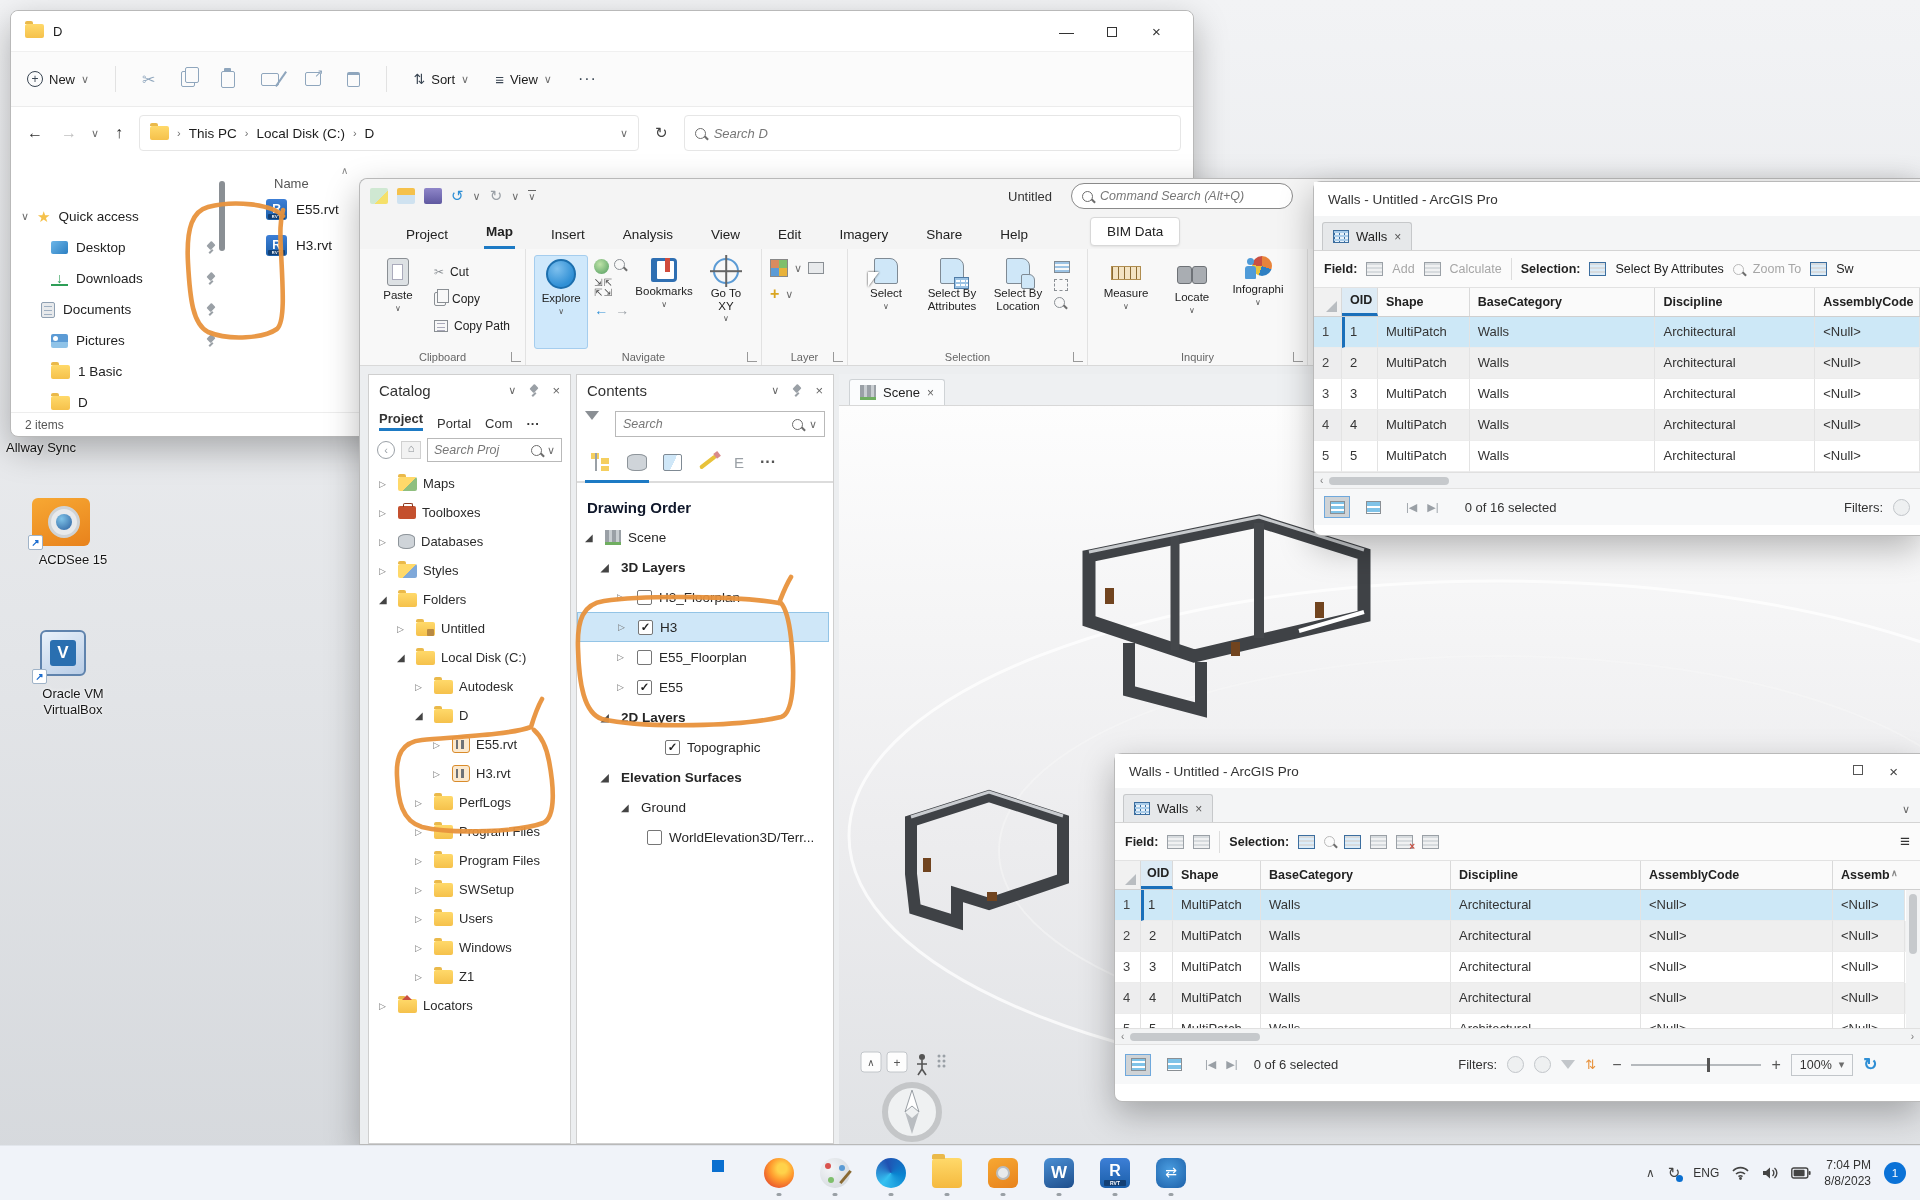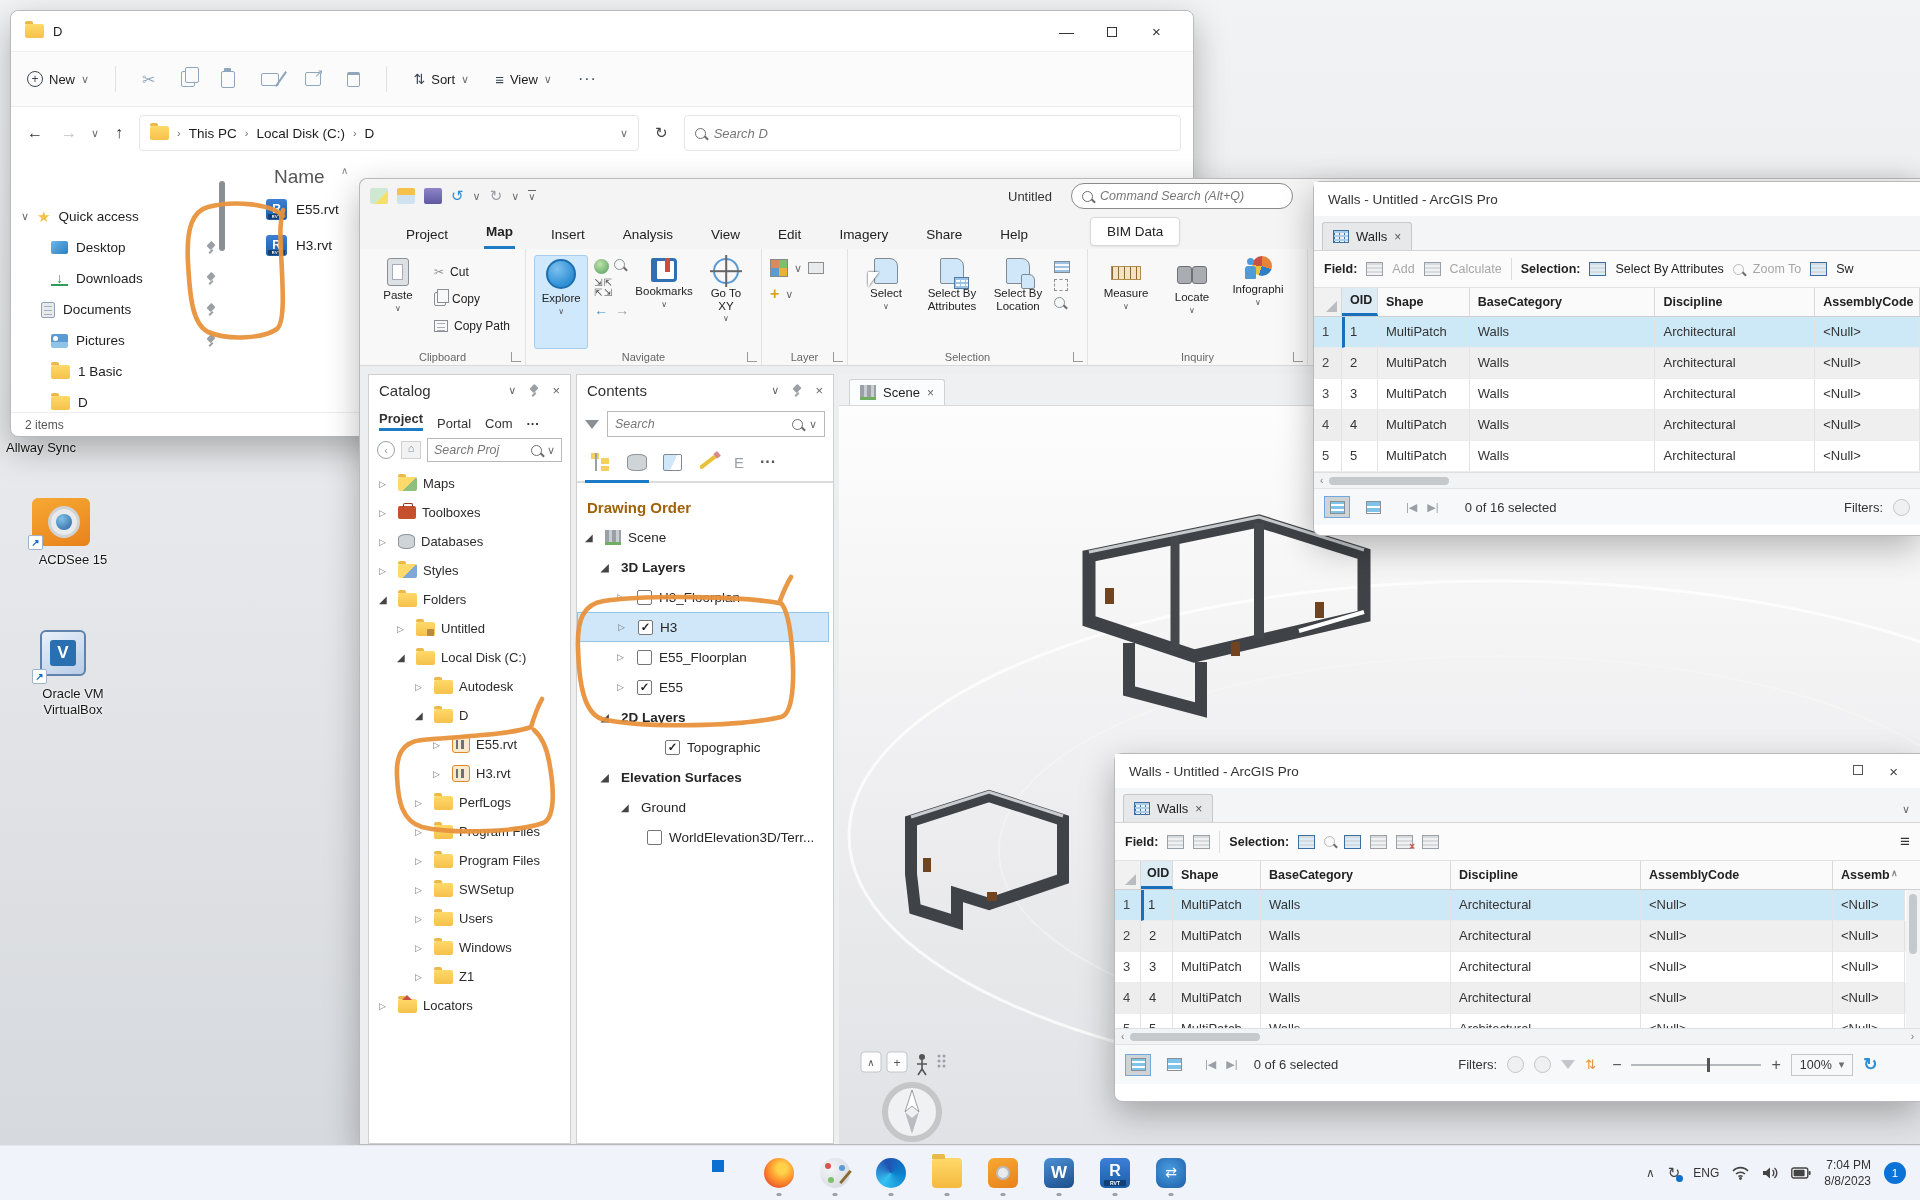--- a/index.html
+++ b/index.html
@@ -256,21 +256,21 @@
       <span class="fold"></span>
       <span>1 Basic</span>
     </div>
     <div class="navrow" style="padding-left:40px">
       <span class="fold"></span>
       <span>D</span>
     </div>
   </div>
   <div class="abs" style="left:208px;top:170px;width:6px;height:70px;background:#8a8f94;border-radius:3px"></div>
   <div class="abs" style="left:225px;top:152px;right:0;bottom:24px">
-    <div style="display:flex;align-items:center;height:28px;padding-left:38px;font-size:19px;color:#555">
+    <div style="display:flex;align-items:flex-end;height:28px;padding-left:38px;font-size:13px;color:#555">
       <span>Name</span>
     </div>
     <span class="abs" style="left:105px;top:2px;color:#888;font-size:10px">∧</span>
     <div style="display:flex;align-items:center;gap:9px;height:36px;padding-left:30px;font-size:13.5px;color:#1c1c1c">
       <span class="rvt">R</span>
       <span>E55.rvt</span>
     </div>
     <div style="display:flex;align-items:center;gap:9px;height:36px;padding-left:30px;font-size:13.5px;color:#1c1c1c">
       <span class="rvt">R</span>
       <span>H3.rvt</span>
@@ -563,39 +563,39 @@
 
   <div class="pane" style="left:216px;top:195px;width:258px;bottom:0">
     <div class="pane-h">
         <span>Contents</span>
       <div class="pane-hicons">
         <span>∨</span>
         <span class="pin" style="margin:0"></span>
         <span style="font-size:13px">×</span>
       </div>
     </div>
-    <div style="display:flex;align-items:center;gap:8px;padding:6px 8px">
+    <div style="display:flex;align-items:flex-start;gap:16px;padding:6px 8px">
       <span style="width:0;height:0;border-left:7px solid transparent;border-right:7px solid transparent;border-top:9px solid #8a8f94"></span>
       <div style="flex:1;display:flex;align-items:center;border:1px solid #b9b9b9;height:26px;padding:0 7px;gap:6px">
         <input style="width: 100%; font-size: 12.5px; font-style: italic;" placeholder="Search">
         <div class="mag"></div>
         <span class="chev">∨</span>
       </div>
     </div>
     <div class="cicon-bar">
       <span style="width:20px;height:18px;background:linear-gradient(90deg,#9aa0a6 2px,transparent 2px) 4px 0 / 2px 100% no-repeat,linear-gradient(#f5cf5f 0 0) 0 0/8px 6px no-repeat,linear-gradient(#f5cf5f 0 0) 10px 5px/8px 6px no-repeat,linear-gradient(#f5cf5f 0 0) 10px 13px/8px 6px no-repeat"></span>
       <span class="cyl" style="width:20px;height:17px"></span>
       <span style="width:19px;height:17px;background:linear-gradient(115deg,#cfe7f8 55%,#fff 55%);border:1.4px solid #7f8a94;border-radius:2px"></span>
       <span style="width:20px;height:4px;background:#e8c23a;transform:rotate(-38deg);border-radius:2px;position:relative">
           <span style="position:absolute;right:-4px;top:-1px;width:5px;height:6px;background:#d98b8b"></span>
         </span>
       <span style="color:#9aa0a6;font-size:15px">E</span>
       <span style="color:#555;font-weight:bold">···</span>
     </div>
-    <div style="padding:16px 10px 6px 10px;font-size:15px;font-weight:bold;color:#a16207">Drawing Order</div>
+    <div style="padding:16px 10px 6px 10px;font-size:15px;font-weight:bold;color:#0f172a">Drawing Order</div>
     <div>
       <div class="crow">
           <span class="exp open">◢</span>
           <span class="sceneico"></span>
           <span>Scene</span>
         </div>
       <div class="crow" style="padding-left:24px;font-weight:bold">
           <span class="exp open">◢</span>
           <span>3D Layers</span>
         </div>

